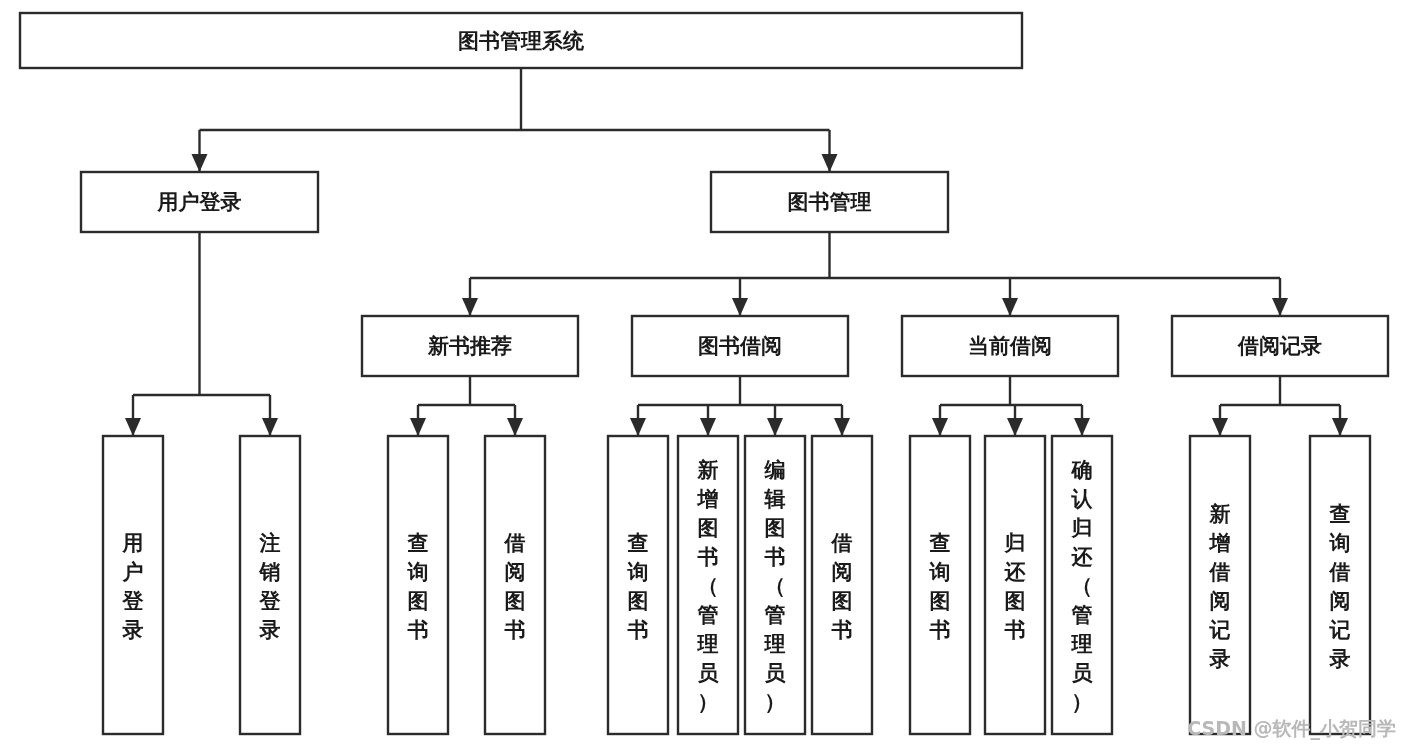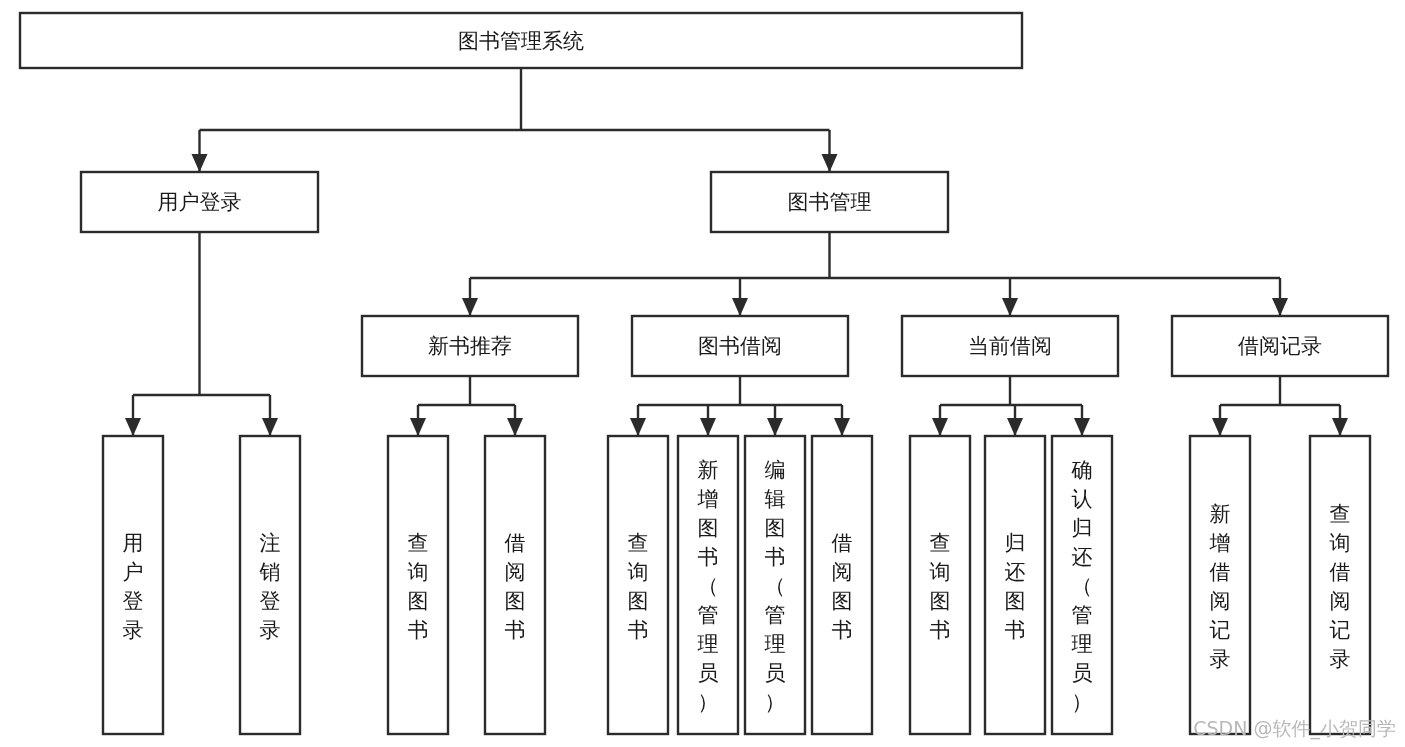--- a/index.html
+++ b/index.html
@@ -9,20 +9,21 @@
   }
   body {
     font-family: "Liberation Sans", "DejaVu Sans", sans-serif;
   }
   #diagram-root {
     position: relative;
     width: 1405px;
     height: 747px;
     background: #ffffff;
     overflow: hidden;
+    font-weight: bold;
   }
   #flow-svg {
     position: absolute;
     left: 0;
     top: 0;
     width: 1405px;
     height: 747px;
   }
   .node-box {
     fill: #ffffff;

